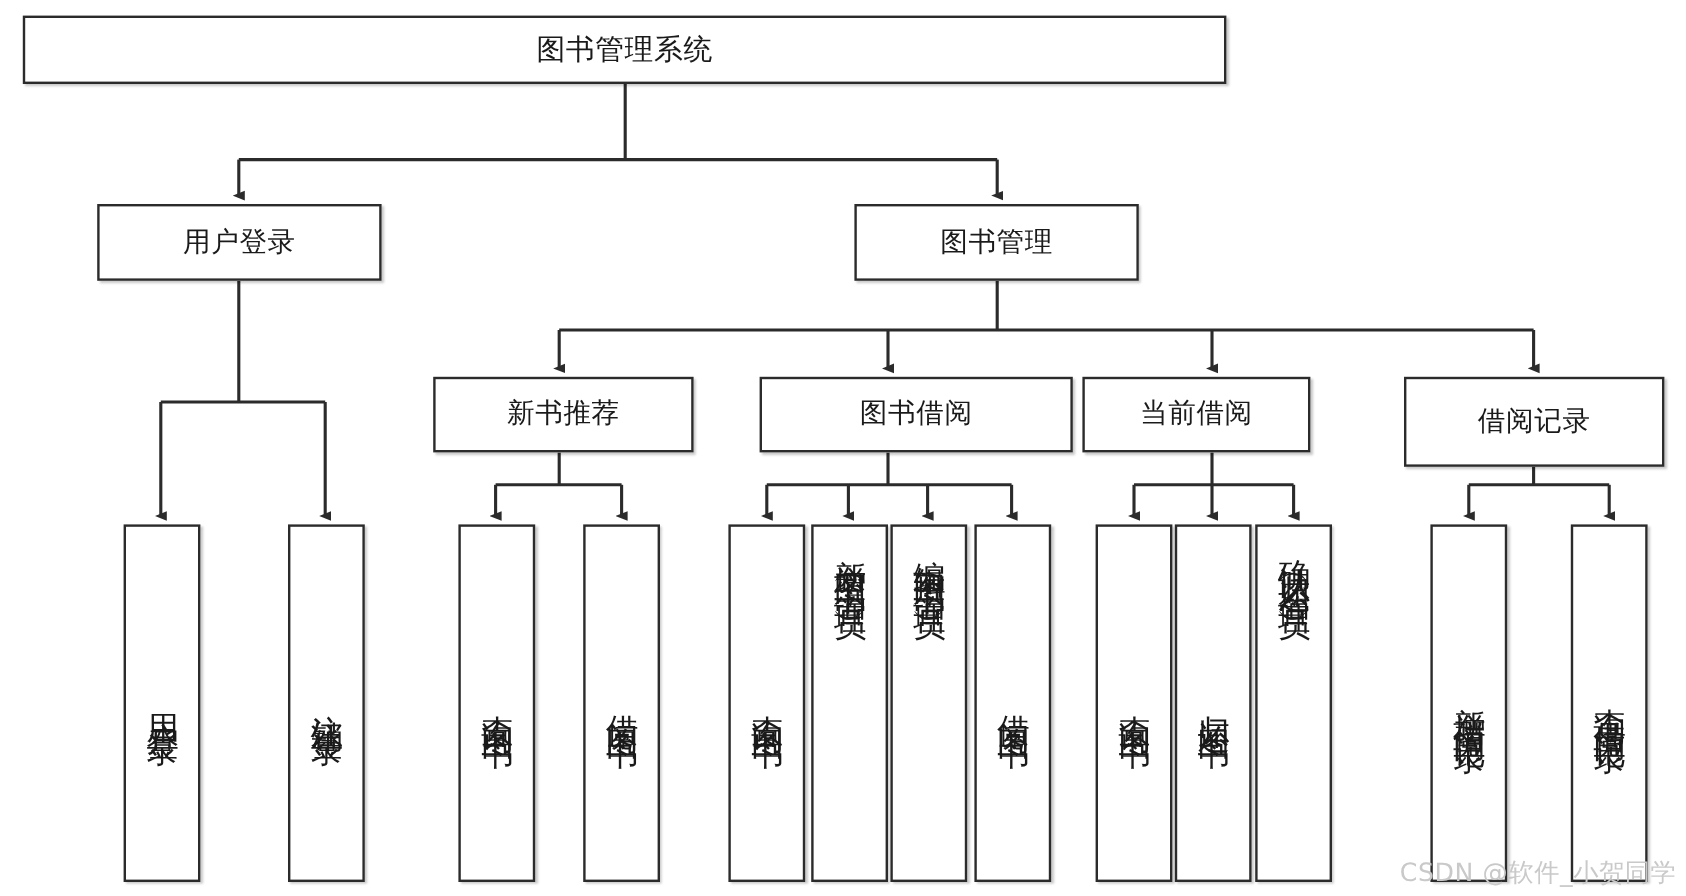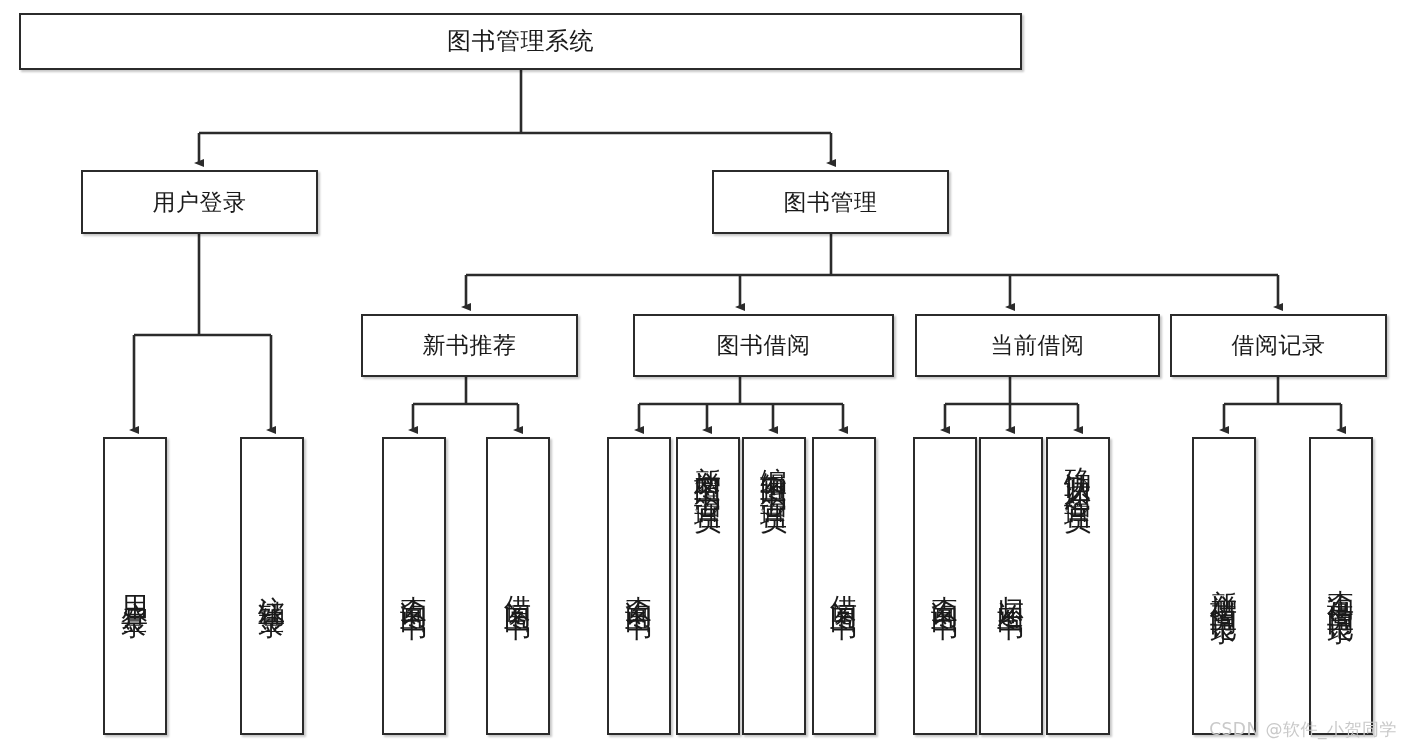--- a/index.html
+++ b/index.html
@@ -65,21 +65,21 @@
     text-align: center;
   }
   .node.leaf.shortlbl {
     align-items: center;
     padding-top: 0;
   }
   #watermark {
     position: absolute;
     right: 8px;
     bottom: 6px;
-    font-size: 17px;
+    font-size: 21px;
     color: #c9c9c9;
     letter-spacing: 0.5px;
     white-space: nowrap;
     font-family: "DejaVu Sans", "Liberation Sans", sans-serif;
   }
 </style>
 </head>
 <body>
 
 <div id="canvas">
@@ -144,24 +144,24 @@
   <div class="node horiz" style="left:361px; top:314px; width:217px; height:63px;">
     <span class="label">新书推荐</span>
   </div>
 
   <div class="node horiz" style="left:712px; top:170px; width:237px; height:64px;">
     <span class="label">图书管理</span>
   </div>
   <div class="node horiz" style="left:633px; top:314px; width:261px; height:63px;">
     <span class="label">图书借阅</span>
   </div>
-  <div class="node horiz" style="left:902px; top:314px; width:245px; height:63px;margin-left:13px;">
+  <div class="node horiz" style="left:902px; top:314px; width:190px; height:63px;">
     <span class="label">当前借阅</span>
   </div>
-  <div class="node horiz" style="left:1170px; top:314px; width:217px; height:63px;">
+  <div class="node horiz" style="left:1170px; top:314px; width:217px; height:75px;">
     <span class="label">借阅记录</span>
   </div>
 
   <div class="node leaf shortlbl" style="left:103px; top:437px; width:64px; height:298px;">
     <span class="label">用户登录</span>
   </div>
   <div class="node leaf shortlbl" style="left:240px; top:437px; width:64px; height:298px;">
     <span class="label">注销登录</span>
   </div>
 

